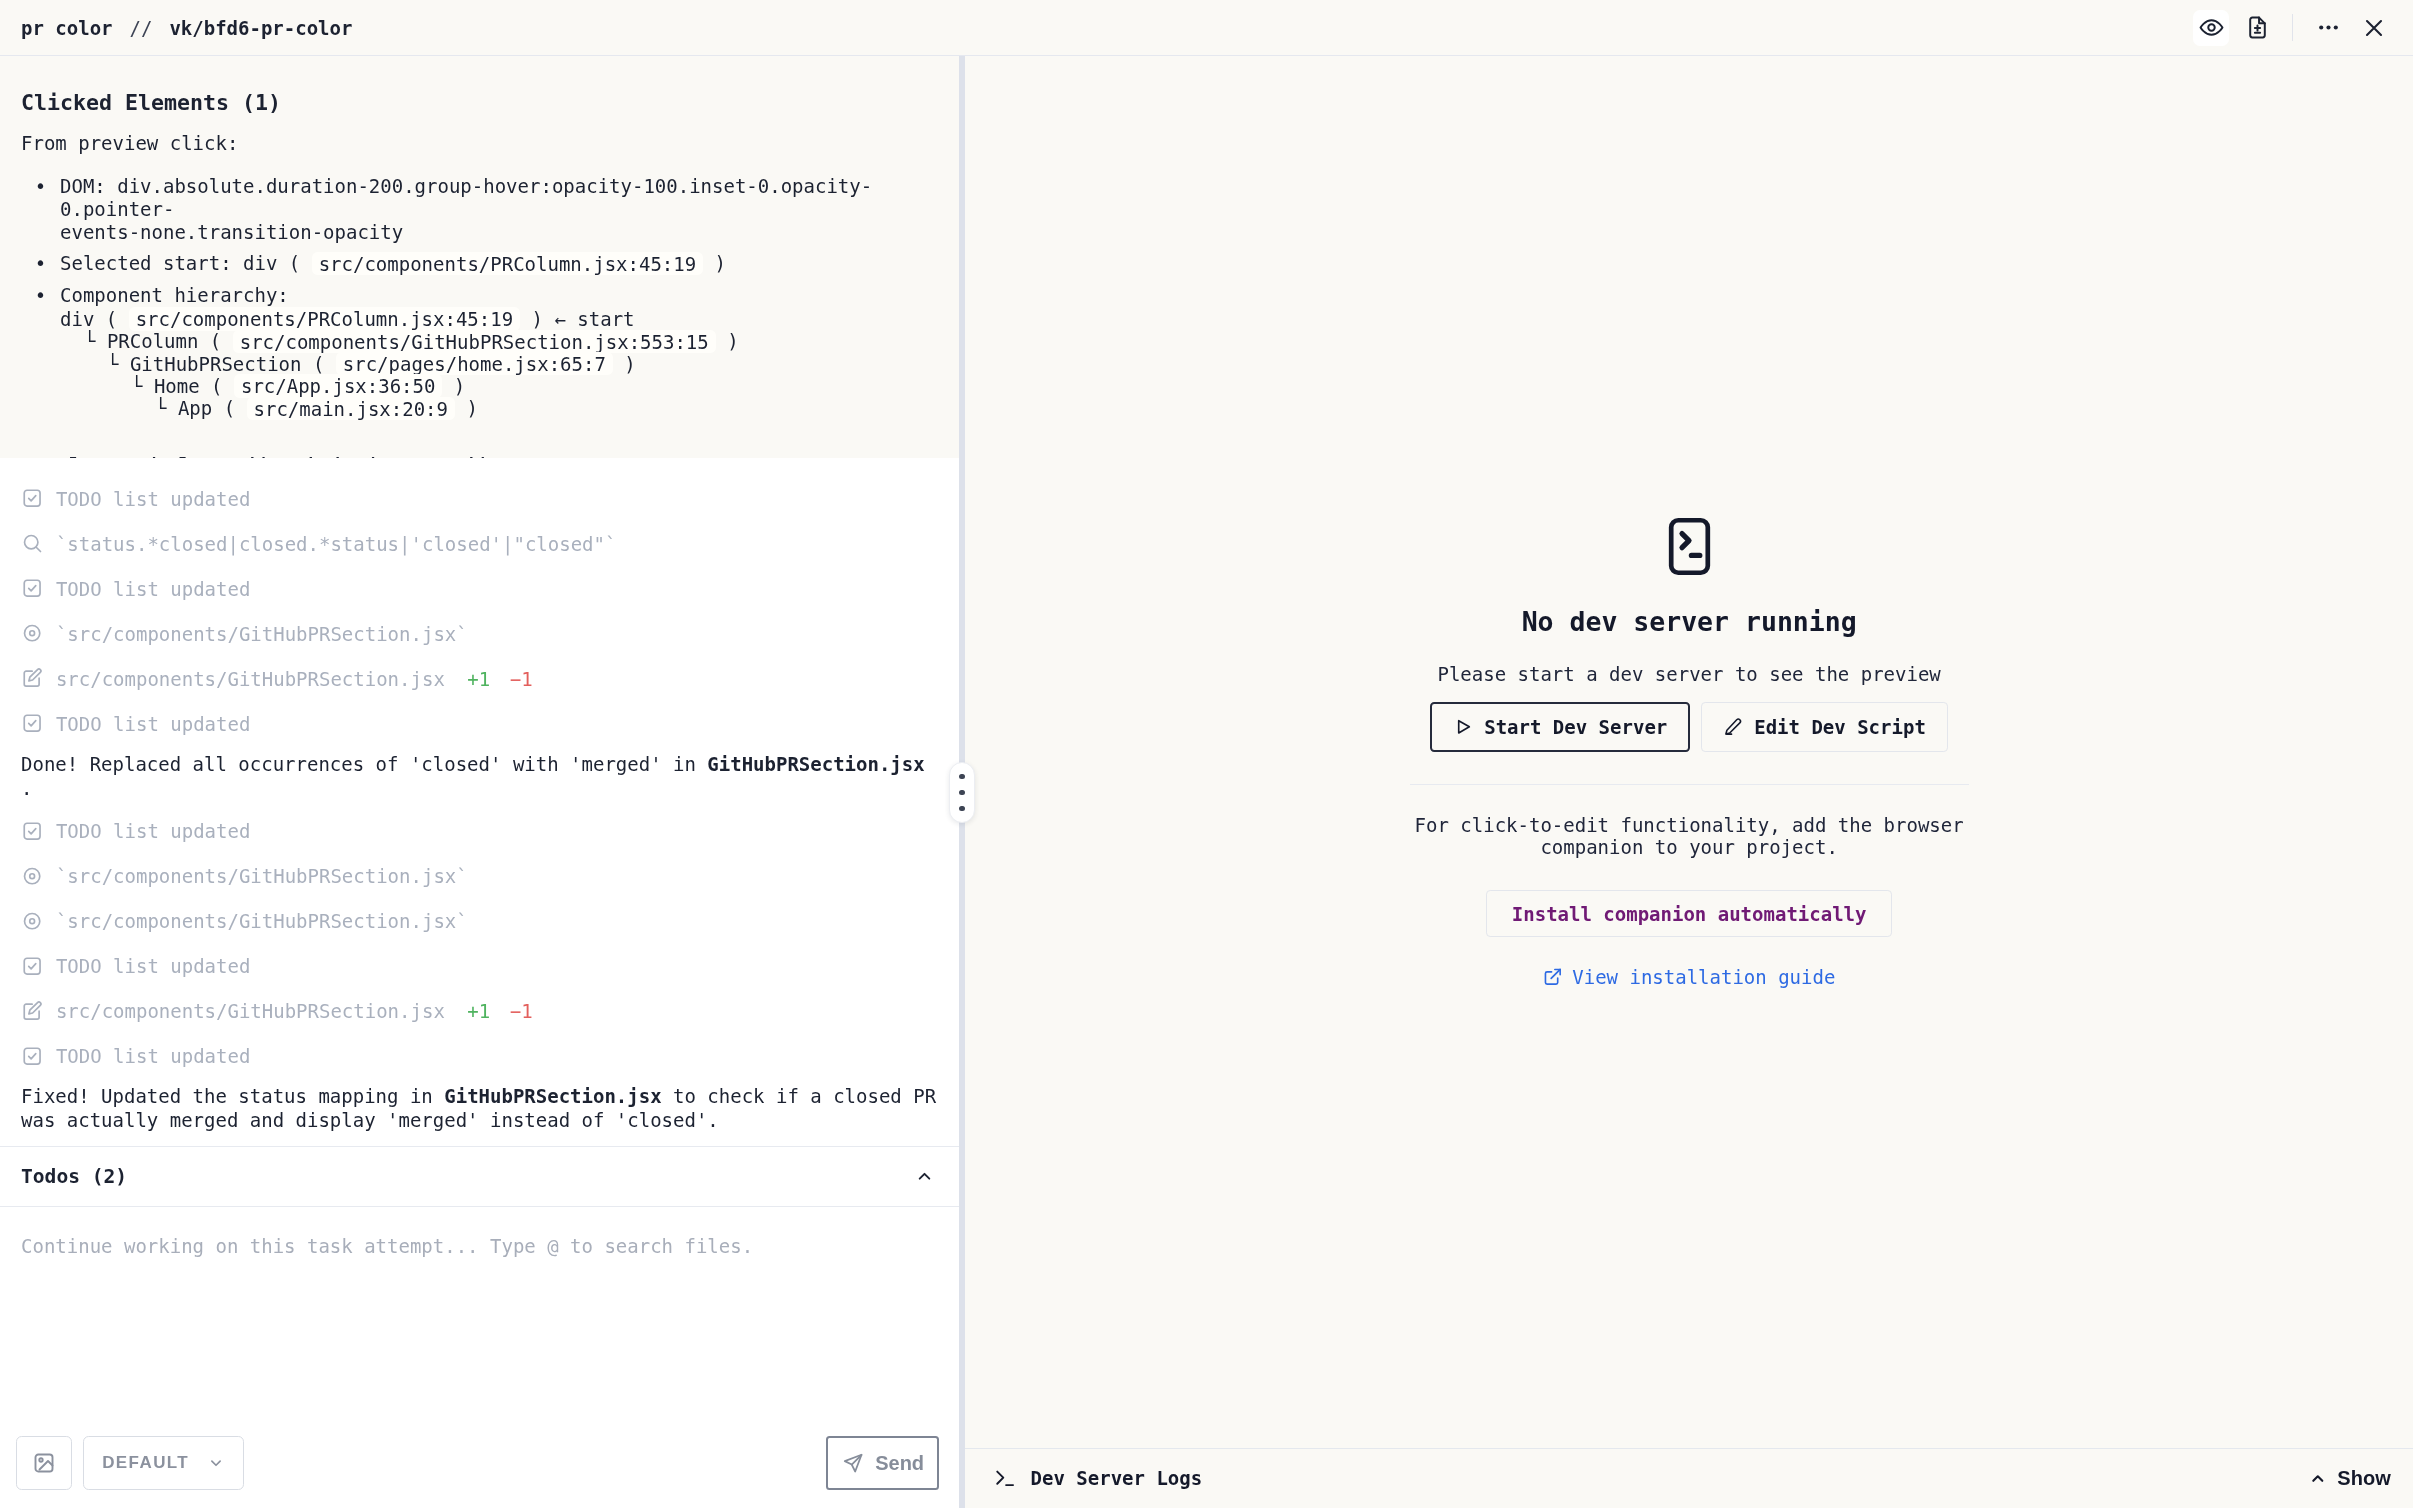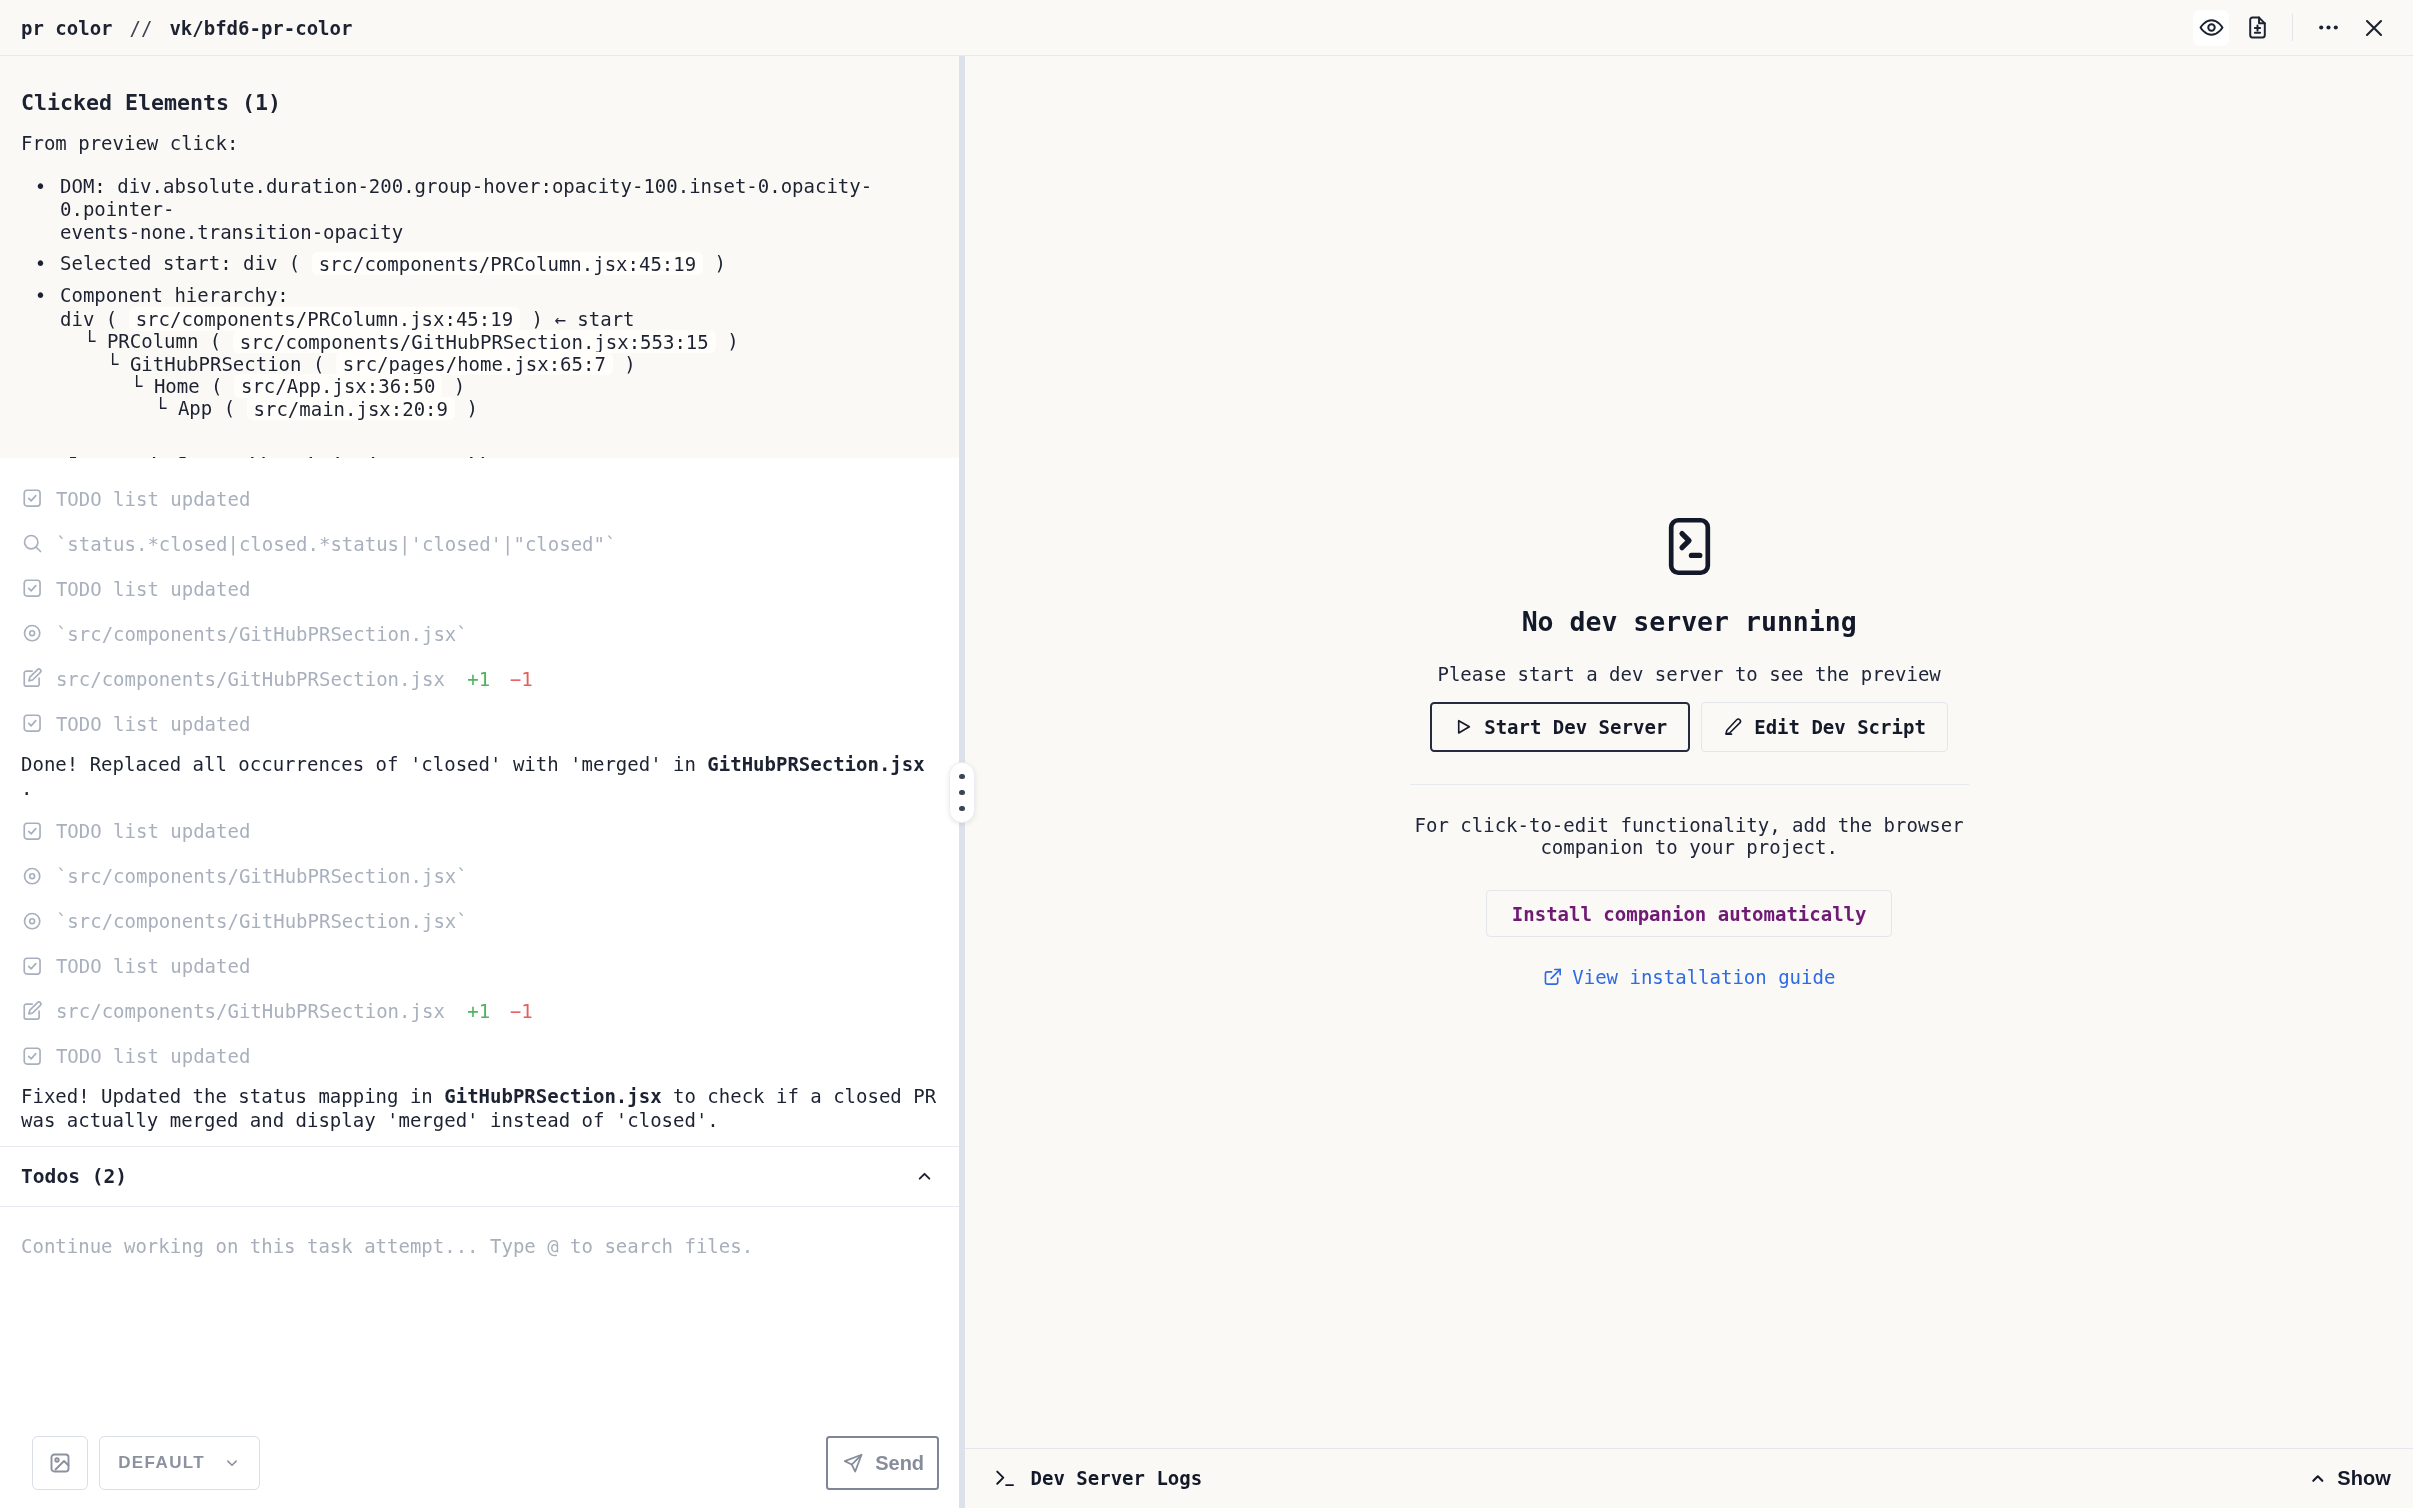--- a/index.html
+++ b/index.html
@@ -58,21 +58,21 @@
 
   .sec3 { height:81px; display:flex; align-items:center; padding:0 21px; font-size:19px; }
 
   .todos-row { height:61px; flex:none; border-top:1.4px solid #e7eaf0; border-bottom:1.4px solid #e7eaf0;
                display:flex; align-items:center; justify-content:space-between; padding:0 24px 0 21px; cursor:pointer; }
   .todos-label { font-size:19.6px; font-weight:700; }
   .todos-row .chev { color:#1c2231; }
 
   .composer { flex:1; position:relative; background:#ffffff; padding:28px 21px; }
   .composer-ph { font-size:19px; color:#a8aeba; }
-  .composer-bar { position:absolute; left:32px; right:19.6px; bottom:18px; display:flex; align-items:center; }
+  .composer-bar { position:absolute; left:16px; right:19.6px; bottom:18px; display:flex; align-items:center; }
   .cbtn { border:1.4px solid #d9dde4; background:#ffffff; border-radius:5.6px; height:54px; display:flex;
           align-items:center; justify-content:center; color:#8b919e; cursor:pointer; }
   .cbtn-img { width:56px; }
   .cbtn-mode { margin-left:11.2px; padding:0 18px; gap:18px; font-family:"Liberation Sans",sans-serif;
                font-size:17px; font-weight:700; letter-spacing:1.4px; }
   .send-btn { margin-left:auto; width:113px; height:54px; border:2.1px solid #7e8594; border-radius:3.5px;
               background:#ffffff; color:#868d9a; display:flex; align-items:center; justify-content:center; gap:11.2px;
               font-family:"Liberation Sans",sans-serif; font-size:20px; font-weight:700; cursor:pointer; }
 
   

